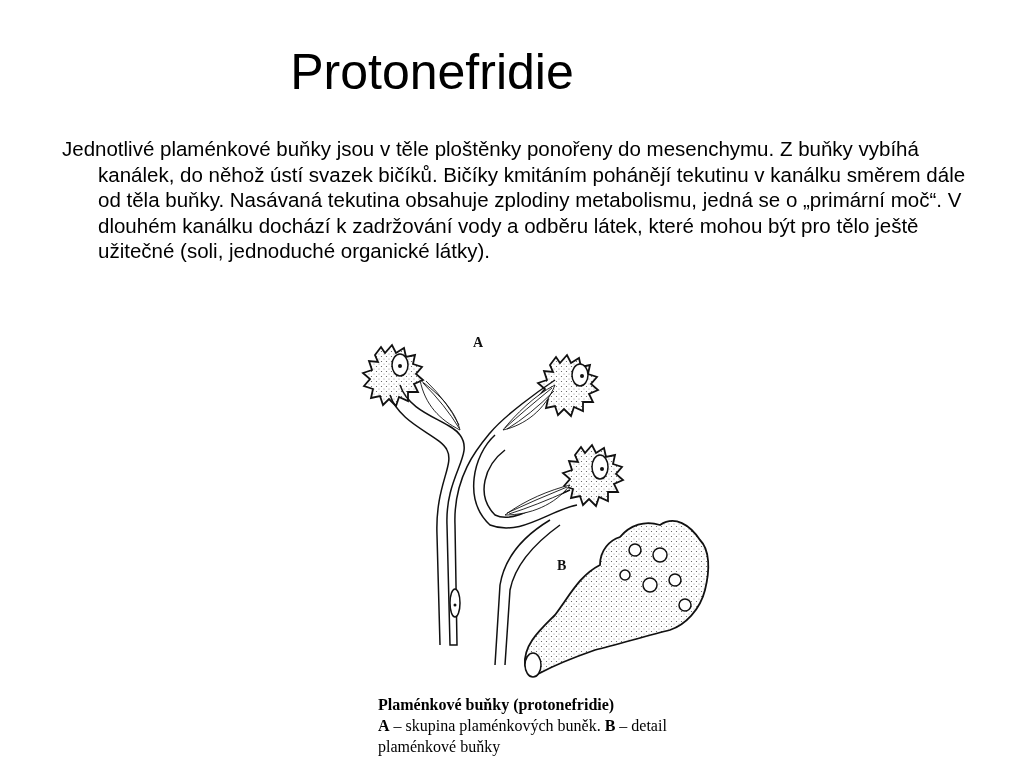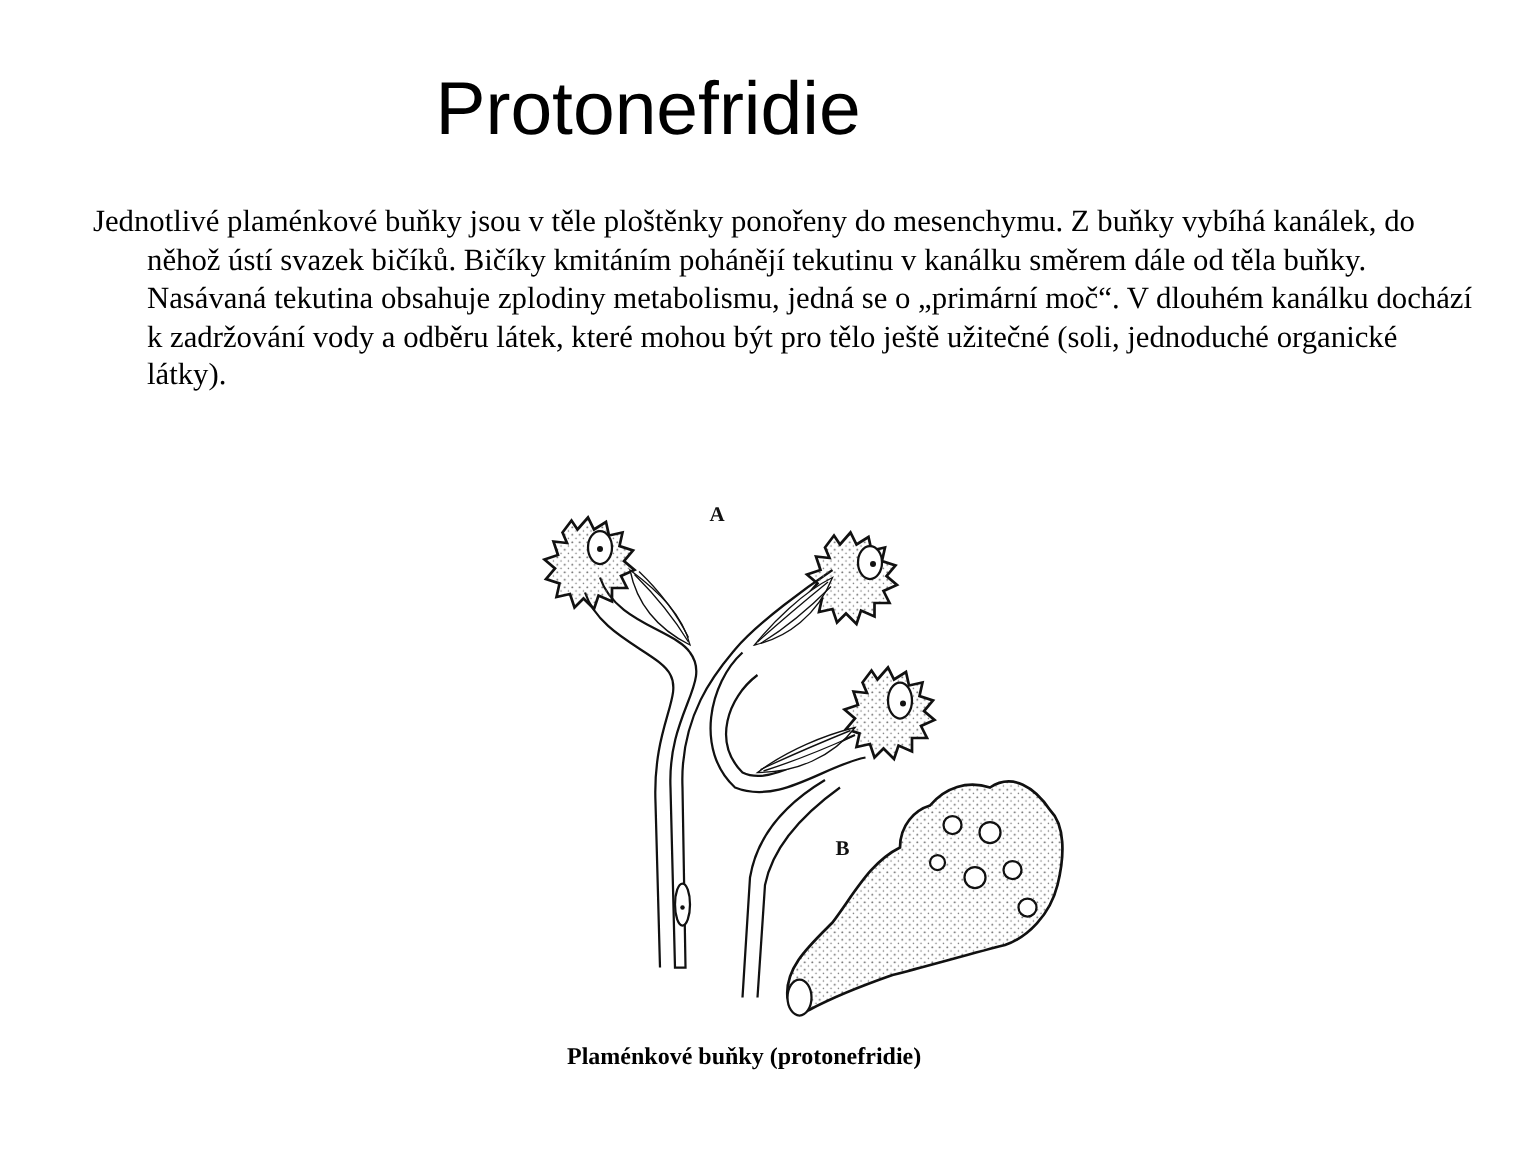--- a/index.html
+++ b/index.html
@@ -1,18 +1,18 @@
 <!DOCTYPE html>
 <html><head>
 <meta charset="utf-8">
 <style>
   html,body{margin:0;padding:0;}
   body{width:1024px;height:768px;background:#ffffff;position:relative;overflow:hidden;font-family:"Liberation Sans",sans-serif;color:#000;}
   .title{position:absolute;left:0;top:40px;width:864px;text-align:center;font-size:50px;line-height:64px;}
-  .body-text{position:absolute;left:62px;top:136px;width:920px;font-size:20.5px;line-height:25.5px;font-family:Liberation Serif, serif;}
+  .body-text{position:absolute;left:62px;top:136px;width:920px;font-size:20.5px;line-height:25.5px;}
   .body-text p{margin:0;padding-left:36px;text-indent:-36px;}
   .figure{position:absolute;left:355px;top:325px;width:370px;height:365px;}
   .caption{position:absolute;left:378px;top:694px;width:340px;font-family:Liberation Serif, serif;font-size:16px;line-height:21px;}
   .caption b{font-weight:bold;}
 </style>
 </head>
 <body>
 
 <div class="title">Protonefridie</div>
 
@@ -79,13 +79,16 @@
     </g>
     <g font-family="Liberation Serif, serif" font-weight="bold" font-size="14" fill="#111" stroke="none">
       <text x="118" y="22">A</text>
       <text x="202" y="245">B</text>
     </g>
   </svg>
 </div>
 
 <div class="caption">
   <div><b>Plaménkové buňky (protonefridie)</b></div>
+  <div>
+    <b>A</b><span> – skupina plaménkových buněk. </span><b>B</b><span> – detail plaménkové buňky</span>
+  </div>
 </div>
 
 </body></html>

